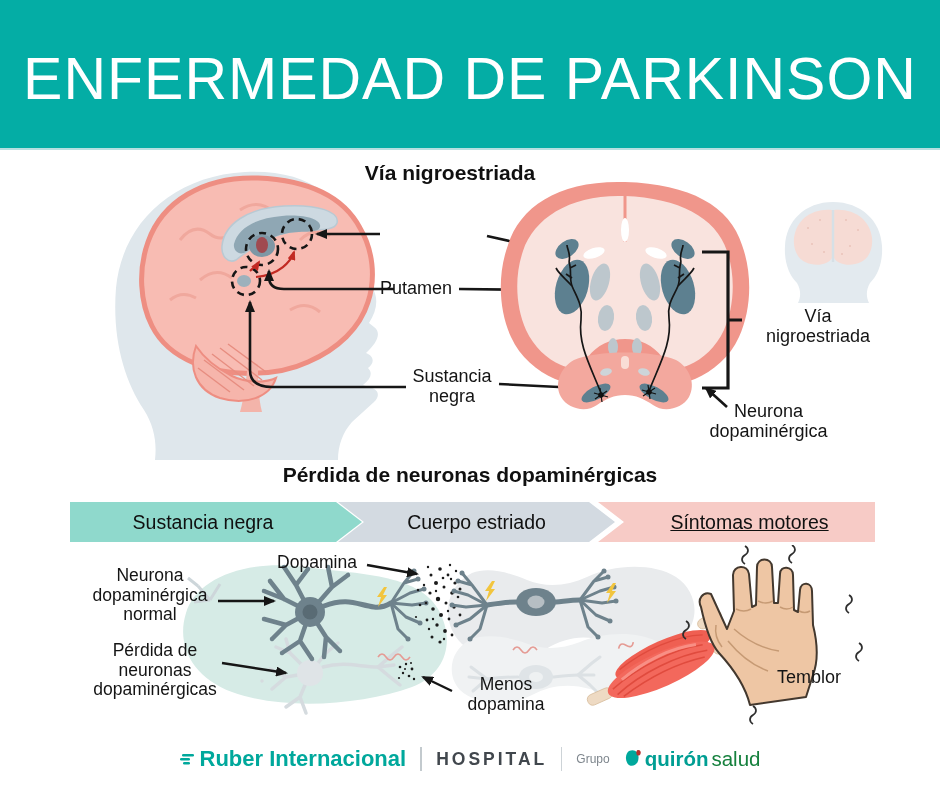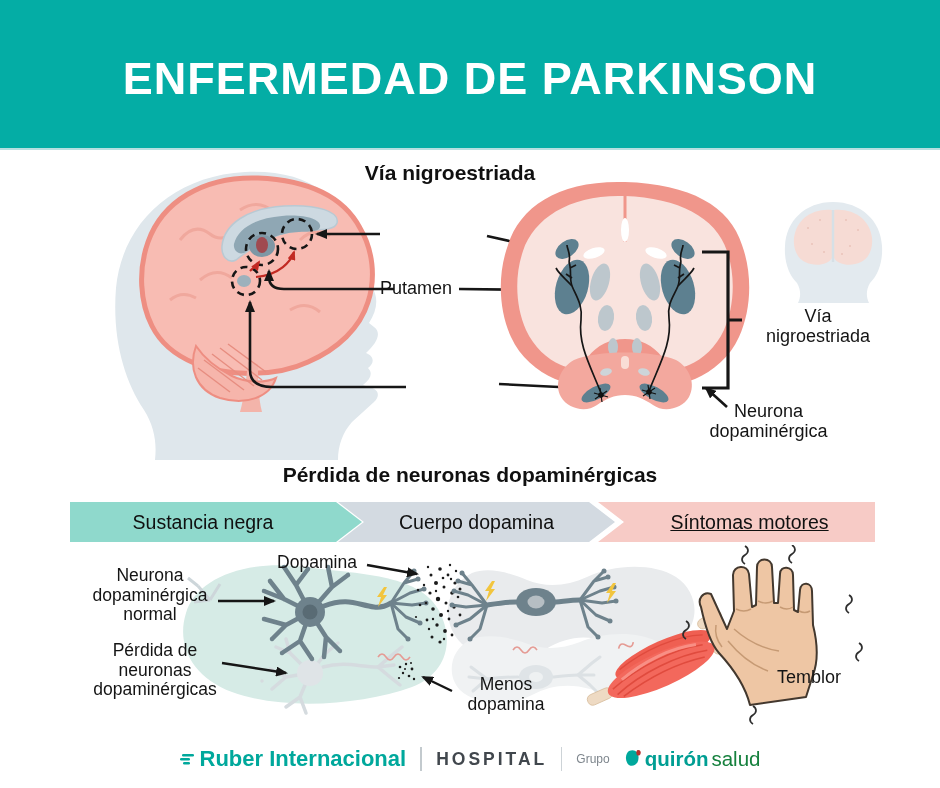--- a/index.html
+++ b/index.html
@@ -1,21 +1,21 @@
 <!DOCTYPE html>
 <html><head>
 <meta charset="utf-8">
 <style>
   html,body{margin:0;padding:0;background:#fff;}
   #canvas{position:relative;width:940px;height:788px;background:#ffffff;overflow:hidden;
           font-family:"Liberation Sans",sans-serif;color:#161616;margin:0 auto;}
   
   .banner{position:absolute;top:0;left:0;width:940px;height:148px;background:#04ada5;
           display:flex;align-items:center;justify-content:center;box-shadow:0 2px 0 #b7dfe0;}
-  .banner h1{margin:0;padding-top:10px;color:#fff;font-size:45px;font-weight:bold;letter-spacing:1px;}
+  .banner h1{margin:0;padding-top:10px;color:#fff;font-size:59px;font-weight:normal;letter-spacing:1px;}
   
   .sec-title{position:absolute;font-weight:bold;font-size:21px;color:#101010;text-align:center;}
   #title-via{left:250px;width:400px;top:161px;}
   #title-perdida{left:0;width:940px;top:463px;}
   
   .lbl{position:absolute;font-size:18px;line-height:1.12;color:#141414;white-space:pre-line;text-align:center;}
   .lbl.small{font-size:17.5px;}
   .lbl.left{text-align:center;}
   #lbl-nucleo{left:393px;top:213px;width:92px;}
   #lbl-putamen{left:374px;top:278px;width:84px;}
@@ -198,31 +198,33 @@
           <circle cx="846" cy="70" r="1"></circle>
           <circle cx="858" cy="80" r="1"></circle>
         <circle cx="850" cy="96" r="1"></circle>
           <circle cx="842" cy="104" r="1"></circle>
       </g>
     </g>
   </svg>
 
   <div class="sec-title" id="title-via">Vía nigroestriada</div>
   <div class="lbl" id="lbl-putamen">Putamen</div>
+  <div class="lbl" id="lbl-sustancia">Sustancia
+negra</div>
   <div class="lbl left" id="lbl-via-bracket">Vía
 nigroestriada</div>
   <div class="lbl" id="lbl-neurona-dop">Neurona
 dopaminérgica</div>
 
   <div class="sec-title" id="title-perdida">Pérdida de neuronas dopaminérgicas</div>
   <div class="flow-step" id="step-sustancia">
     <span>Sustancia negra</span>
   </div>
   <div class="flow-step" id="step-cuerpo">
-    <span>Cuerpo dopamina</span>
+    <span>Cuerpo estriado</span>
   </div>
   <div class="flow-step" id="step-sintomas">
     <span>Síntomas motores</span>
   </div>
 
   <svg class="layer" style="top:545px" width="940" height="190" viewBox="0 0 940 190">
     <defs>
       <marker id="ab2" markerUnits="userSpaceOnUse" markerWidth="12" markerHeight="10" refX="10" refY="5" orient="auto">
         <path d="M0,0 L12,5 L0,10 Z" fill="#161616"></path>
       </marker>

